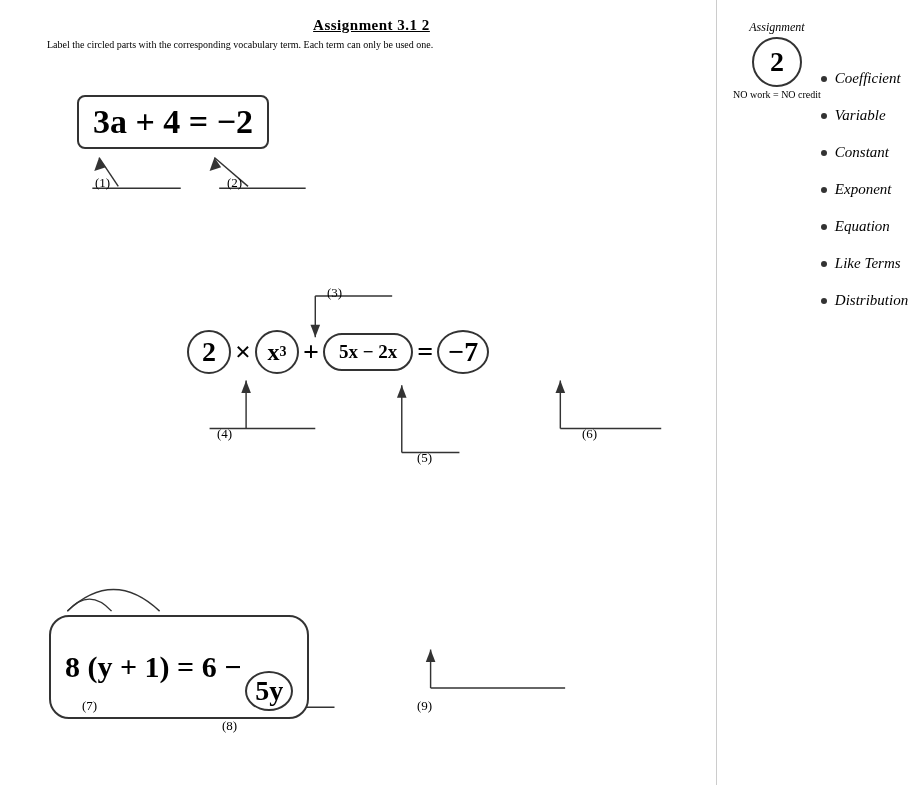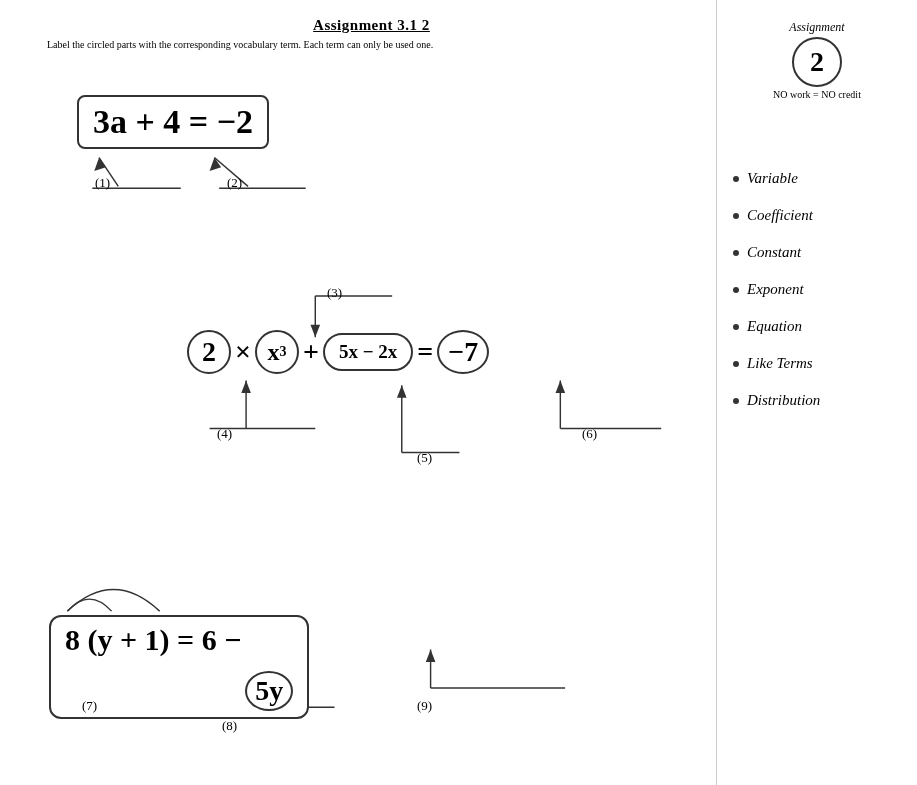--- a/index.html
+++ b/index.html
@@ -24,21 +24,21 @@
     .main-area {
       flex: 1;
       padding: 16px 20px;
       position: relative;
       border-right: 1px solid #ccc;
     }
     .sidebar {
       width: 200px;
       padding: 20px 16px;
       display: flex;
-      flex-direction: column;
+      flex-direction: row;
       gap: 0;
     }
     
     .assignment-title {
       text-align: center;
       font-size: 15px;
       text-decoration: underline;
       margin-bottom: 4px;
       font-weight: bold;
       letter-spacing: 0.5px;
@@ -187,21 +187,21 @@
 
     <div style="position:absolute; top:285px; left:300px; font-size:13px;">(3)</div>
 
     <div style="position:absolute; top:426px; left:190px; font-size:13px;">(4)</div>
 
     <div style="position:absolute; top:450px; left:390px; font-size:13px;">(5)</div>
 
     <div style="position:absolute; top:426px; left:555px; font-size:13px;">(6)</div>
 
     <div style="position:absolute; top:615px; left:22px;">
-      <div style="border:2.5px solid #333; border-radius:12px; padding:6px 14px; font-size:30px; font-weight:bold; display:inline-flex; gap:4px; background:white;">
+      <div style="border:2.5px solid #333; border-radius:20px; padding:6px 14px; font-size:30px; font-weight:bold; display:inline-flex; align-items:center; gap:4px; background:white;">
         <span>8 (y + 1) = 6 −</span>
 
         <span style="border:2px solid #333; border-radius:50%; padding:2px 8px; font-size:28px; display:inline-flex; align-items:center; justify-content:center;margin-top:48px;">5y</span>
       </div>
     </div>
 
     <div style="position:absolute; top:698px; left:55px; font-size:13px;">(7)</div>
     <div style="position:absolute; top:718px; left:195px; font-size:13px;">(8)</div>
     <div style="position:absolute; top:698px; left:390px; font-size:13px;">(9)</div>
 
@@ -213,25 +213,25 @@
       <div class="badge-label">Assignment</div>
       <div class="badge-circle">
         <span>2</span>
       </div>
       <div class="badge-note">NO work = NO credit</div>
     </div>
 
     <div style="margin-top:40px;">
       <div class="vocab-item">
         <span class="vocab-dot"></span>
+        <span>Coefficient</span>
+      </div>
+      <div class="vocab-item">
+        <span class="vocab-dot"></span>
         <span>Variable</span>
-      </div>
-      <div class="vocab-item">
-        <span class="vocab-dot"></span>
-        <span>Coefficient</span>
       </div>
       <div class="vocab-item">
         <span class="vocab-dot"></span>
         <span>Constant</span>
       </div>
       <div class="vocab-item">
         <span class="vocab-dot"></span>
         <span>Exponent</span>
       </div>
       <div class="vocab-item">

